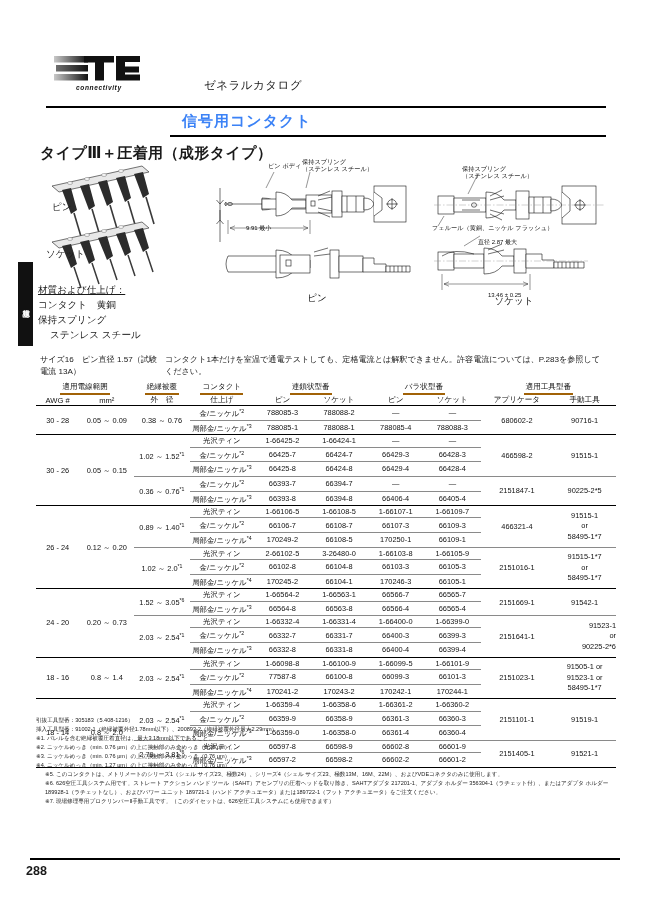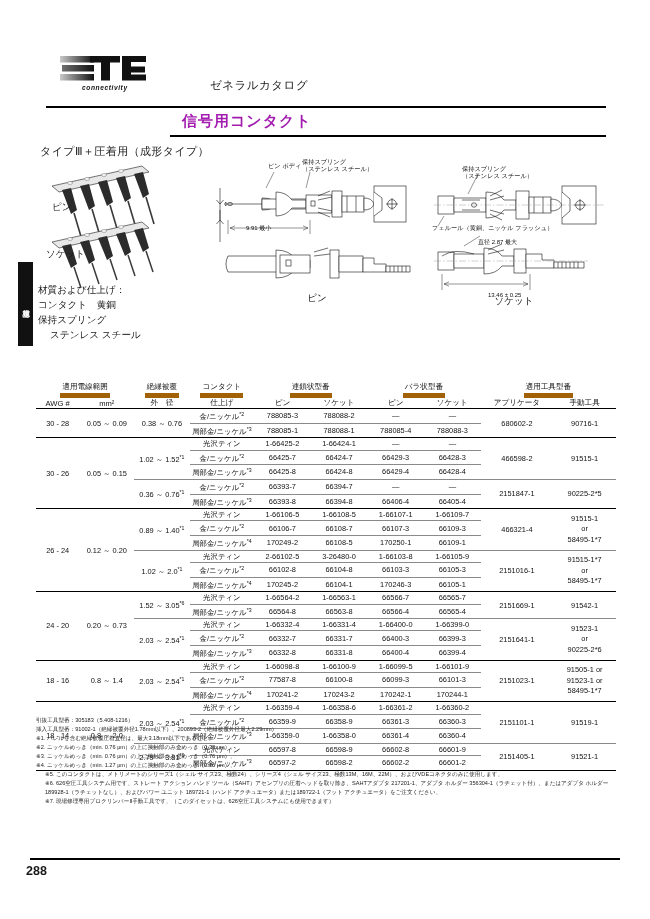--- a/index.html
+++ b/index.html
@@ -4,69 +4,69 @@
 <style>
   html,body{margin:0;padding:0;}
   body{
     width:650px;height:919px;background:#ffffff;
     font-family:"Liberation Sans","DejaVu Sans",sans-serif;
     color:#1a1a1a;position:relative;overflow:hidden;
   }
   .page{position:absolute;inset:0;}
 
   
-  .hdr{position:absolute;left:60px;top:52px;width:560px;height:58px;}
+  .hdr{position:absolute;left:54px;top:52px;width:560px;height:58px;}
   .te-logo{position:absolute;left:0;top:0;width:88px;height:42px;}
   .catalog-label{
     position:absolute;left:150px;top:26px;font-size:11.5px;letter-spacing:.5px;color:#1a1a1a;
   }
   .hdr-rule{position:absolute;left:46px;top:106px;width:560px;height:2px;background:#000;}
   .section-title-wrap{position:absolute;left:170px;top:110px;width:436px;}
   .section-title{
-    font-size:15px;font-weight:bold;letter-spacing:1px;padding:2px 0 4px 12px;color:#a21caf;
+    font-size:15px;font-weight:bold;letter-spacing:1px;padding:2px 0 4px 12px;color:#3b82f6;
   }
   .section-rule{width:100%;height:1.6px;background:#000;}
 
-  .subsection{position:absolute;left:40px;top:144px;font-size:11px;font-weight:normal;letter-spacing:.4px;}
+  .subsection{position:absolute;left:40px;top:144px;font-size:15px;font-weight:bold;letter-spacing:.4px;}
 
   
   .side-tab{
     position:absolute;left:18px;top:262px;width:15px;height:78px;background:#111;
     color:#fff;font-size:7.4px;line-height:1.12;letter-spacing:0;
     writing-mode:vertical-rl;text-orientation:upright;
     display:flex;align-items:center;justify-content:center;padding:3px 0;
   }
 
   
   .left-art{position:absolute;left:46px;top:160px;width:165px;height:130px;}
   .lbl-pin-strip{position:absolute;left:52px;top:201px;font-size:9.5px;}
   .lbl-sock-strip{position:absolute;left:46px;top:248px;font-size:9.5px;}
 
   .material-block{position:absolute;left:38px;top:282px;font-size:9.6px;line-height:1.58;}
-  .material-block .mhead{}
+  .material-block .mhead{text-decoration:underline;}
   .material-block .ind{padding-left:12px;}
 
   
   .draw{position:absolute;}
   .draw-pin{left:214px;top:158px;width:205px;height:150px;}
   .draw-sock{left:428px;top:158px;width:190px;height:150px;}
   .callout{position:absolute;font-size:6.2px;line-height:1.25;color:#111;white-space:nowrap;}
   .dim-txt{position:absolute;font-size:6px;color:#111;white-space:nowrap;}
 
   
   .pre-note{position:absolute;left:40px;top:354px;width:575px;font-size:8.1px;line-height:1.5;}
   .pre-note .c1{display:inline-block;width:125px;vertical-align:top;}
   .pre-note .c2{display:inline-block;width:440px;vertical-align:top;}
 
   
   .tbl-wrap{position:absolute;left:36px;top:382px;width:580px;}
   table.spec{border-collapse:collapse;width:580px;font-size:7.4px;color:#111;}
   table.spec td,table.spec th{padding:0;text-align:center;vertical-align:middle;font-weight:normal;}
   .grp-head{font-size:7.6px;padding-bottom:1px;}
-  .grp-head span{display:inline-block;border-bottom:5px solid #a16207;padding:0 2px 1px;font-family:Liberation Serif, serif;}
+  .grp-head span{display:inline-block;border-bottom:2px solid #a16207;padding:0 2px 1px;font-family:Liberation Serif, serif;}
   .sub-head{font-size:7.6px;padding:1px 0 2px;}
   .thead-rule{border-bottom:1.3px solid #000;}
   .r-thin{border-top:.6px solid #8a8a8a;}
   .r-thick{border-top:1.1px solid #000;}
   .finish{border-top:.6px solid #8a8a8a;}
   .cell{height:11.2px;line-height:11.2px;}
   .awg{width:48px;}
   .mm2{width:62px;}
   .od{width:62px;}
   .fin{width:74px;}
@@ -307,20 +307,23 @@
     </svg>
   </div>
   <div class="callout" style="left:462px;top:165px;line-height:1.2;">
     <span style="white-space:pre-line;">保持スプリング
 （ステンレス スチール）</span>
   </div>
   <div class="callout" style="left:432px;top:224px;">フェルール（黄銅、ニッケル フラッシュ）</div>
   <div class="dim-txt" style="left:478px;top:238px;">直径 2.87 最大</div>
   <div class="dim-txt" style="left:488px;top:292px;">13.46 ± 0.25</div>
 
+  <div class="pre-note">
+    <span class="c1">サイズ16　ピン直径 1.57（試験電流 13A）</span><span class="c2">コンタクト1本だけを室温で通電テストしても、定格電流とは解釈できません。許容電流については、P.283を参照してください。</span>
+  </div>
 
   <div class="tbl-wrap">
     <table class="spec">
       <colgroup>
         <col class="awg">
           <col class="mm2">
           <col class="od">
           <col class="fin">
         <col class="pn">
           <col class="pn">
@@ -498,21 +501,21 @@
             <td class="cell">66565-4</td>
           </tr>
           <tr class="r-thin">
             <td class="cell" rowspan="3">2.03 ～ 2.54<sup>*1</sup></td>
             <td class="cell">光沢ティン</td>
             <td class="cell">1-66332-4</td>
             <td class="cell">1-66331-4</td>
             <td class="cell">1-66400-0</td>
             <td class="cell">1-66399-0</td>
             <td class="cell" rowspan="3">2151641-1</td>
-            <td class="cell" rowspan="3" style="line-height: 10.5px;">
+            <td class="cell" rowspan="3" style="line-height: 10.5px; text-align: right;">
               <div>91523-1</div>
               <div>or</div>
               <div>90225-2*6</div>
             </td>
           </tr>
           <tr class="finish">
             <td class="cell">金/ニッケル<sup>*2</sup></td>
             <td class="cell">66332-7</td>
             <td class="cell">66331-7</td>
             <td class="cell">66400-3</td>

